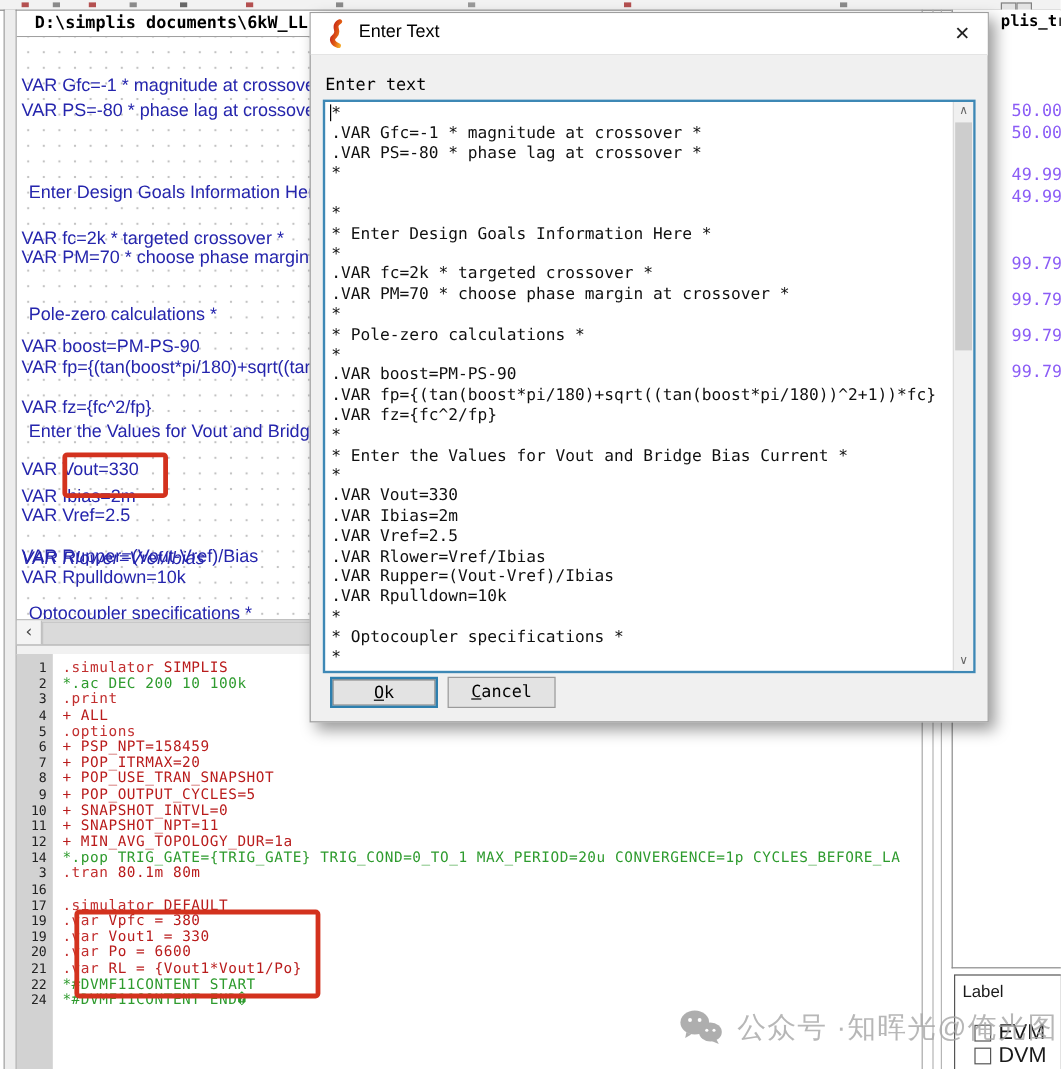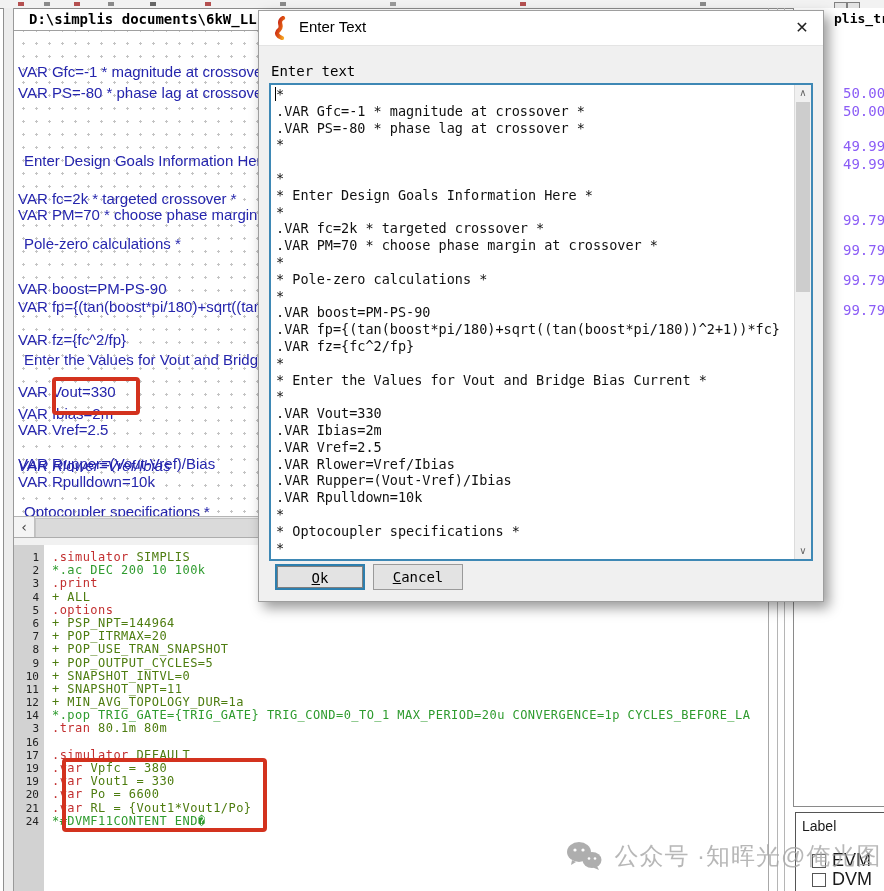--- a/index.html
+++ b/index.html
@@ -39,21 +39,21 @@
   
   #code-panel{left:14px;top:545px;width:754px;height:346px;background:#fff;overflow:hidden}
   #gutter-bg{position:absolute;left:0;top:0;width:30px;height:346px;background:#d2d2d2}
   #code-lines{position:absolute;left:0;top:4px;right:0}
   .code-row{height:13.2px;line-height:13.2px;white-space:pre;position:relative}
   .code-row .ln{display:inline-block;width:25px;text-align:right;padding-right:5px;
     font:11px/13.2px "DejaVu Sans Mono",monospace;color:#222}
   .code-row .cd{font:12px/13.2px "DejaVu Sans Mono",monospace;letter-spacing:.45px;padding-left:8px}
   .cd .d{color:#c22f2f}
   .cd .c{color:#2e9b2e}
-  .cd .t{color:#4d7c0f}
+  .cd .t{color:#b91c1c}
 
   
   .red-box{position:absolute;border:4px solid #d3321e;border-radius:4px;z-index:40}
   #red-box-1{left:52px;top:377px;width:80px;height:30px}
   #red-box-2{left:62px;top:758px;width:197px;height:66px}
 
   
   .vline{position:absolute;top:8px;width:1px;height:883px;background:#a8a8a8}
   #right-window{left:793px;top:8px;width:91px;height:798px;background:#fff;border-left:1px solid #8a8a8a;border-bottom:1px solid #8a8a8a}
   #right-title{position:absolute;left:40px;top:3px;font:bold 13px "DejaVu Sans Mono",monospace;color:#000;white-space:pre}
@@ -124,21 +124,21 @@
   <div id="left-title">D:\simplis documents\6kW_LL</div>
 </div>
 
 <div id="schematic" class="abs">
   <div id="schematic-lines">
       <div class="sch-line" style="left: 4px; top: 32px;">VAR Gfc=-1 * magnitude at crossover *</div>
       <div class="sch-line" style="left: 4px; top: 53px;">VAR PS=-80 * phase lag at crossover *</div>
       <div class="sch-line" style="left: 10px; top: 121px;">Enter Design Goals Information Here *</div>
       <div class="sch-line" style="left: 4px; top: 159px;">VAR fc=2k * targeted crossover *</div>
       <div class="sch-line" style="left: 4px; top: 175px;">VAR PM=70 * choose phase margin at crossover *</div>
-      <div class="sch-line" style="left: 10px; top: 204px;">Pole-zero calculations *</div>
+      <div class="sch-line" style="left: 10px; top: 223px;">Pole-zero calculations *</div>
       <div class="sch-line" style="left: 4px; top: 249px;">VAR boost=PM-PS-90</div>
       <div class="sch-line" style="left: 4px; top: 267px;">VAR fp={(tan(boost*pi/180)+sqrt((tan(boost*pi/180))^2+1))*fc}</div>
       <div class="sch-line" style="left: 4px; top: 300px;">VAR fz={fc^2/fp}</div>
       <div class="sch-line" style="left: 10px; top: 320px;">Enter the Values for Vout and Bridge Bias Current *</div>
       <div class="sch-line" style="left: 4px; top: 352px;">VAR Vout=330</div>
       <div class="sch-line" style="left: 4px; top: 374px;">VAR Ibias=2m</div>
       <div class="sch-line" style="left: 4px; top: 390px;">VAR Vref=2.5</div>
       <div class="sch-line" style="left: 4px; top: 426px; font-style: italic;">VAR Rlower=Vref/Ibias</div>
       <div class="sch-line" style="left: 4px; top: 424px;">VAR Rupper=(Vout-Vref)/Bias</div>
       <div class="sch-line" style="left: 4px; top: 442px;">VAR Rpulldown=10k</div>
@@ -154,35 +154,36 @@
 <div id="panel-gap" class="abs"></div>
 
 <div id="code-panel" class="abs">
   <div id="gutter-bg"></div>
   <div id="code-lines">
       <div class="code-row"><span class="ln">1</span><span class="cd"><span class="d">.simulator</span><span class="t"> SIMPLIS</span></span></div>
       <div class="code-row"><span class="ln">2</span><span class="cd"><span class="c">*.ac DEC 200 10 100k</span></span></div>
       <div class="code-row"><span class="ln">3</span><span class="cd"><span class="d">.print</span></span></div>
       <div class="code-row"><span class="ln">4</span><span class="cd"><span class="t">+ ALL</span></span></div>
       <div class="code-row"><span class="ln">5</span><span class="cd"><span class="d">.options</span></span></div>
-      <div class="code-row"><span class="ln">6</span><span class="cd"><span class="t">+ PSP_NPT=144964</span></span></div>
+      <div class="code-row"><span class="ln">6</span><span class="cd"><span class="t">+ PSP_NPT=158459</span></span></div>
       <div class="code-row"><span class="ln">7</span><span class="cd"><span class="t">+ POP_ITRMAX=20</span></span></div>
       <div class="code-row"><span class="ln">8</span><span class="cd"><span class="t">+ POP_USE_TRAN_SNAPSHOT</span></span></div>
       <div class="code-row"><span class="ln">9</span><span class="cd"><span class="t">+ POP_OUTPUT_CYCLES=5</span></span></div>
       <div class="code-row"><span class="ln">10</span><span class="cd"><span class="t">+ SNAPSHOT_INTVL=0</span></span></div>
       <div class="code-row"><span class="ln">11</span><span class="cd"><span class="t">+ SNAPSHOT_NPT=11</span></span></div>
       <div class="code-row"><span class="ln">12</span><span class="cd"><span class="t">+ MIN_AVG_TOPOLOGY_DUR=1a</span></span></div>
       <div class="code-row"><span class="ln">14</span><span class="cd"><span class="c">*.pop TRIG_GATE={TRIG_GATE} TRIG_COND=0_TO_1 MAX_PERIOD=20u CONVERGENCE=1p CYCLES_BEFORE_LA</span></span></div>
       <div class="code-row"><span class="ln">3</span><span class="cd"><span class="d">.tran</span><span class="t"> 80.1m 80m</span></span></div>
       <div class="code-row"><span class="ln">16</span><span class="cd"></span></div>
       <div class="code-row"><span class="ln">17</span><span class="cd"><span class="d">.simulator</span><span class="t"> DEFAULT</span></span></div>
       <div class="code-row"><span class="ln">19</span><span class="cd"><span class="d">.var</span><span class="t"> Vpfc = 380</span></span></div>
       <div class="code-row"><span class="ln">19</span><span class="cd"><span class="d">.var</span><span class="t"> Vout1 = 330</span></span></div>
       <div class="code-row"><span class="ln">20</span><span class="cd"><span class="d">.var</span><span class="t"> Po = 6600</span></span></div>
       <div class="code-row"><span class="ln">21</span><span class="cd"><span class="d">.var</span><span class="t"> RL = {Vout1*Vout1/Po}</span></span></div>
+      <div class="code-row"><span class="ln">22</span><span class="cd"><span class="c">*#DVMF11CONTENT START</span></span></div>
       <div class="code-row"><span class="ln">24</span><span class="cd"><span class="c">*#DVMF11CONTENT END�</span></span></div>
     </div>
 </div>
 
 <div id="red-box-1" class="red-box"></div>
 <div id="red-box-2" class="red-box"></div>
 
 <div class="vline" style="left:768px"></div>
 <div class="vline" style="left:777px;background:#b5b5b5"></div>
 <div class="vline" style="left:784px;background:#b5b5b5"></div>

